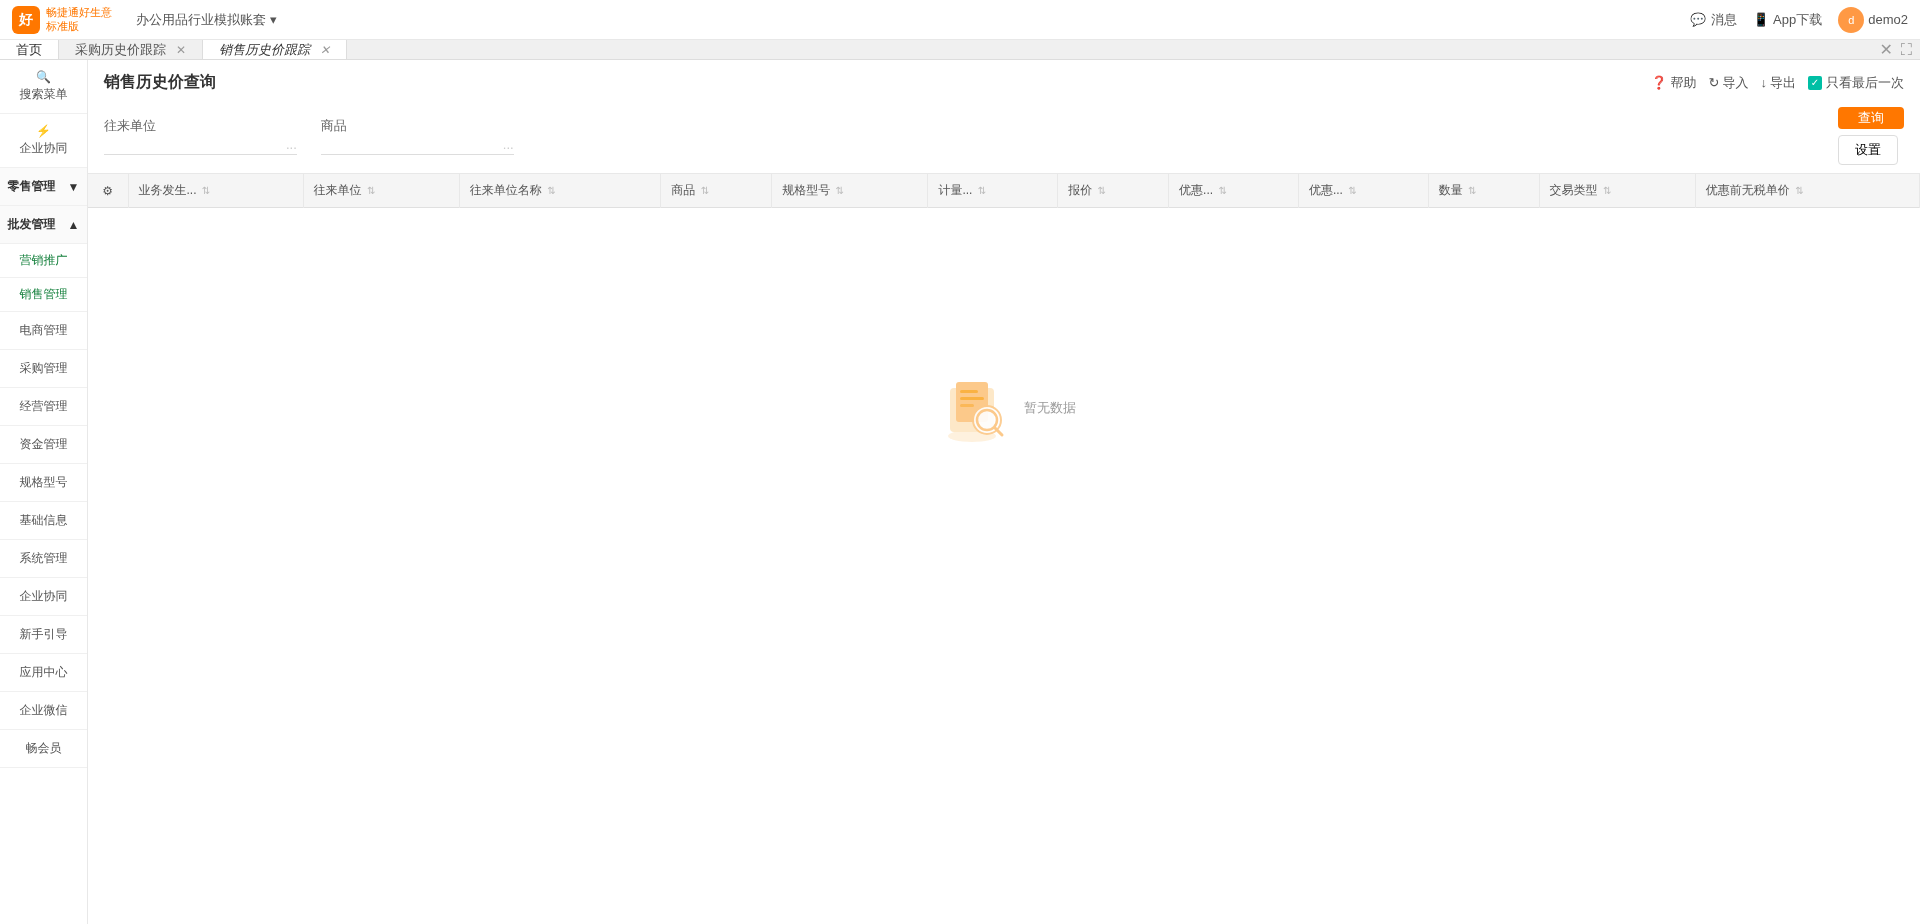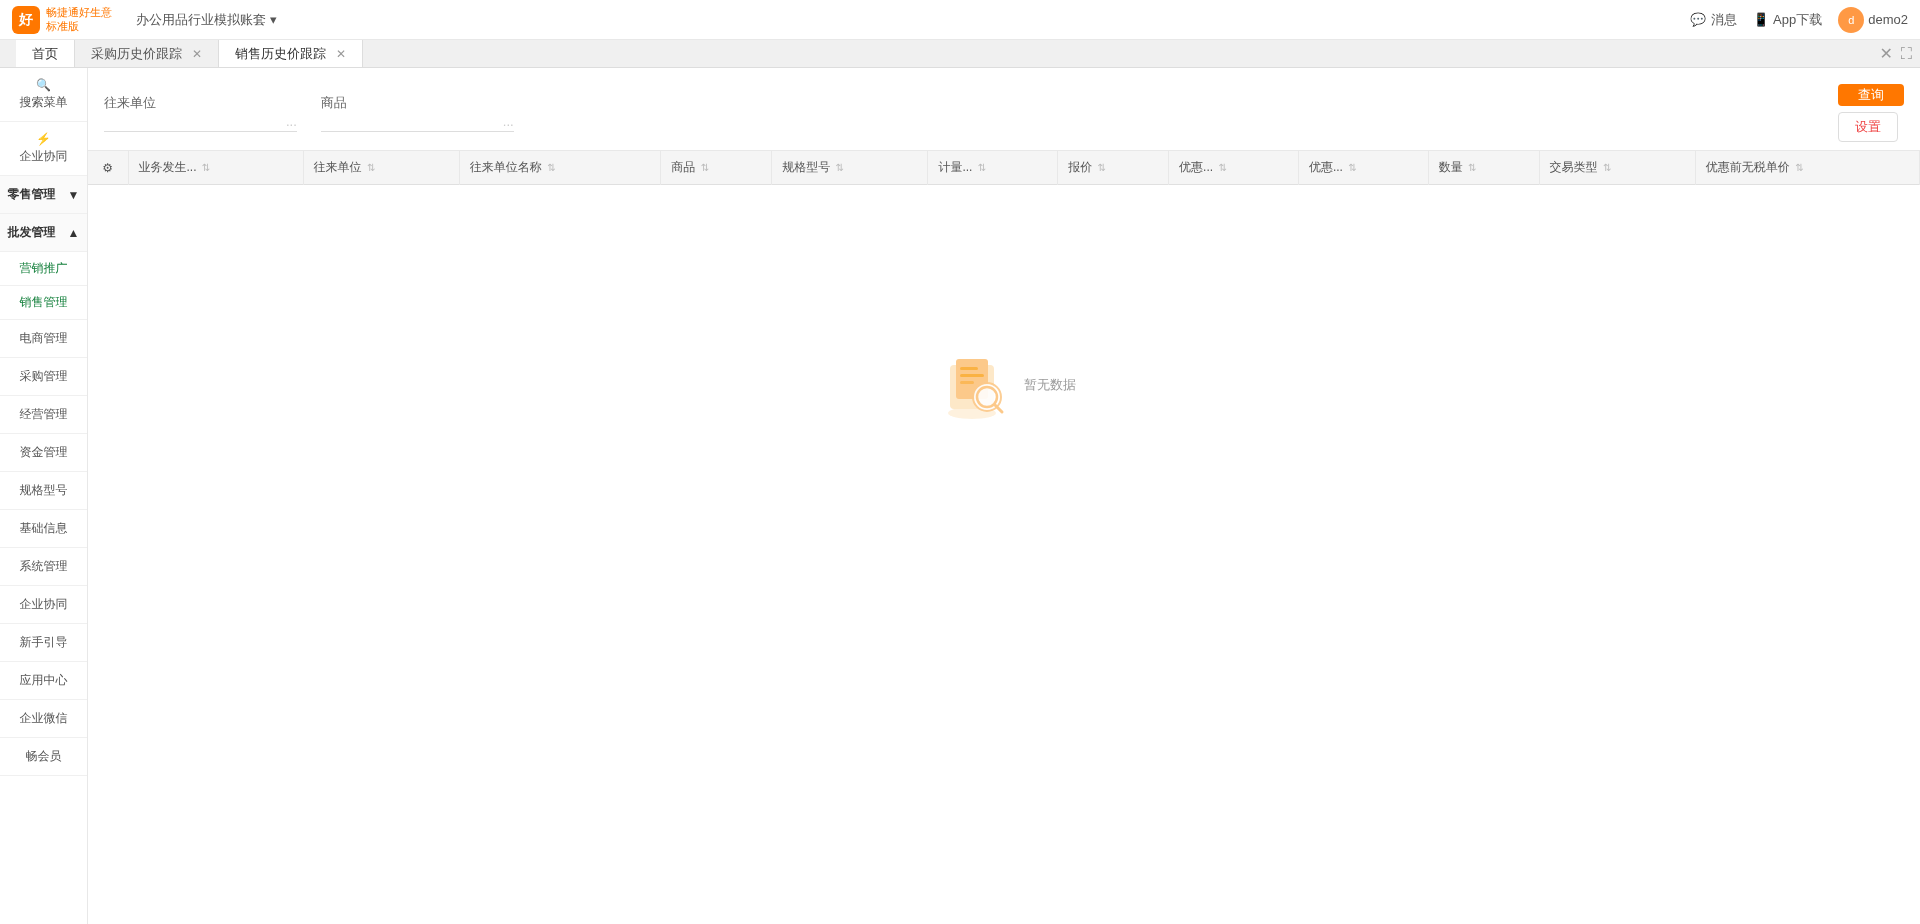--- a/index.html
+++ b/index.html
@@ -20,46 +20,46 @@
     .logo-area { display: flex; align-items: center; gap: 6px; }
     .logo-icon { width: 28px; height: 28px; background: #ff7700; border-radius: 6px; display: flex; align-items: center; justify-content: center; color: white; font-size: 14px; font-weight: bold; }
     .logo-text { font-size: 11px; color: #ff7700; line-height: 1.2; }
     .app-selector { display: flex; align-items: center; gap: 4px; color: #555; font-size: 13px; margin-left: 16px; cursor: pointer; }
     .top-bar-right { display: flex; align-items: center; gap: 16px; color: #555; font-size: 13px; }
     .top-bar-right span { cursor: pointer; display: flex; align-items: center; gap: 4px; }
     .avatar { width: 26px; height: 26px; border-radius: 50%; background: #ff9944; display: flex; align-items: center; justify-content: center; color: white; font-size: 11px; }
 
     
     .tab-bar {
-      height: 28px;
+      height: 20px;
       background: #f0f0f0;
       display: flex;
       align-items: stretch;
       flex-shrink: 0;
       border-bottom: 1px solid #ddd;
-      padding-left: 16px;
     }
     .tab-item {
       display: flex;
       align-items: center;
       padding: 0 16px;
       font-size: 13px;
       color: #555;
       cursor: pointer;
       border-right: 1px solid #ddd;
       gap: 6px;
       white-space: nowrap;
     }
     .tab-item.home {
       background: #fff;
       color: #333;
     }
     .tab-item.active {
       background: #fff;
       color: #333;
+      font-style: italic;
     }
     .tab-close { color: #999; font-size: 12px; cursor: pointer; margin-left: 4px; }
     .tab-bar-actions { margin-left: auto; display: flex; align-items: center; padding: 0 8px; gap: 8px; }
     .tab-bar-actions span { color: #999; cursor: pointer; font-size: 16px; }
 
     
     .main-layout { display: flex; flex: 1; overflow: hidden; }
 
     
     .sidebar {
@@ -150,21 +150,21 @@
       color: white;
       border: none;
       padding: 2px 20px;
       border-radius: 4px;
       cursor: pointer;
       font-size: 13px;
       white-space: nowrap;
     }
     .btn-settings {
       background: #fff;
-      color: #ef4444;
+      color: #000000;
       border: 1px solid #ddd;
       padding: 5px 16px;
       border-radius: 4px;
       cursor: pointer;
       font-size: 13px;
       white-space: nowrap;
       text-align: center;
     }
     .filter-right { display: flex; gap: 6px; flex-direction: column; align-items: flex-start; }
 
@@ -317,20 +317,41 @@
       <span>企业微信</span>
     </div>
     <div class="sidebar-item">
       <span>畅会员</span>
     </div>
   </div>
 
   <div class="content">
 
     <div class="page-header">
+      <div class="page-title-row">
+        <div class="page-title">销售历史价查询</div>
+        <div class="page-actions">
+          <span>
+            <span>❓</span>
+            <span>帮助</span>
+          </span>
+          <span>
+            <span>↻</span>
+            <span>导入</span>
+          </span>
+          <span>
+            <span>↓</span>
+            <span>导出</span>
+          </span>
+          <label class="checkbox-label">
+            <div class="checkbox-teal">✓</div>
+            <span>只看最后一次</span>
+          </label>
+        </div>
+      </div>
 
       <div class="filter-row">
 
         <div class="filter-inputs">
           <div class="filter-input-group">
             <span class="filter-label">往来单位</span>
             <div style="display:flex;align-items:center;border-bottom:1px solid #ddd;">
               <input class="filter-input" style="border: none;">
               <span class="filter-dots">...</span>
             </div>

